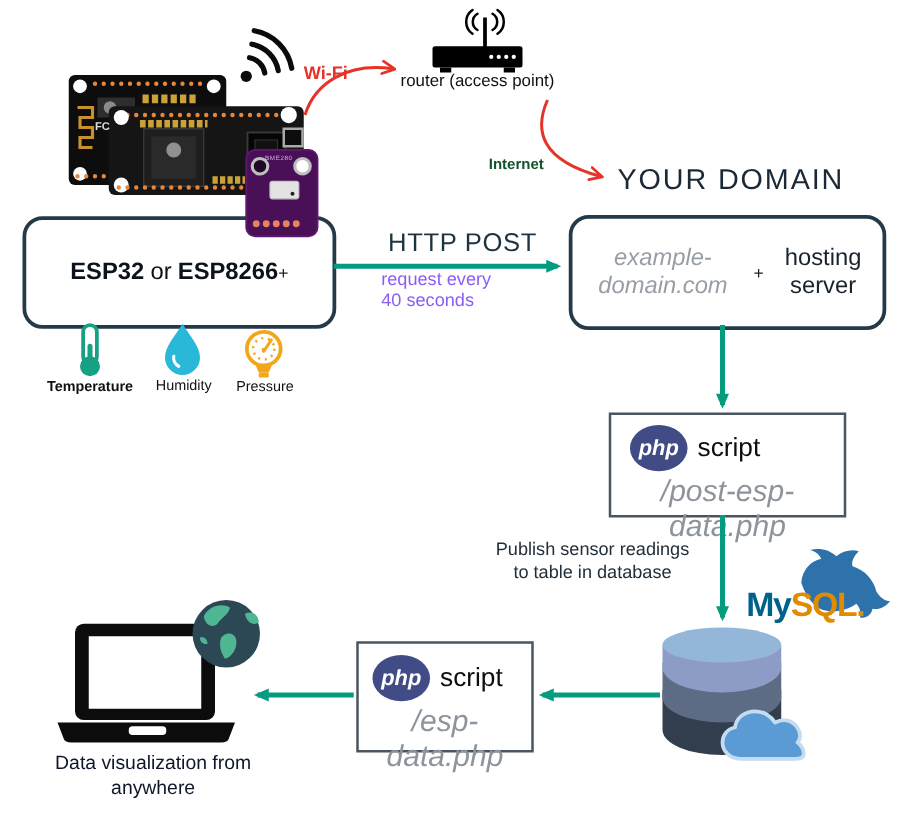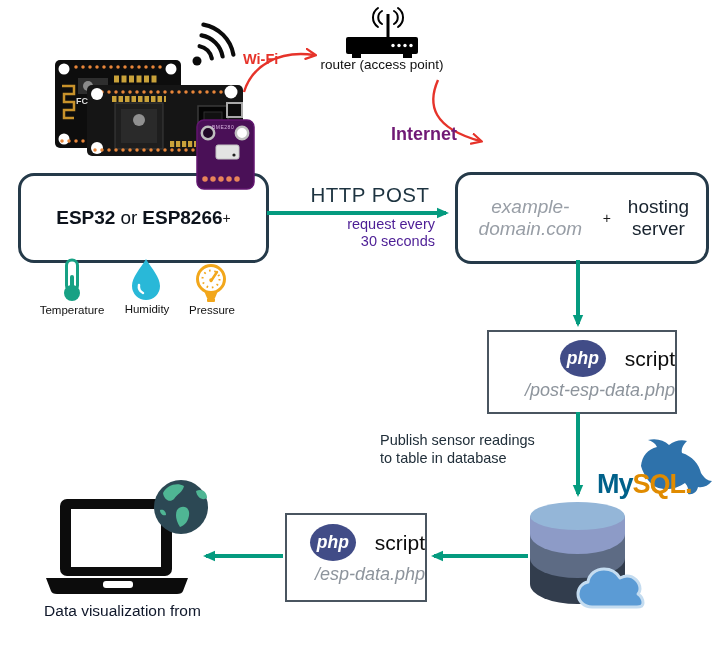--- a/index.html
+++ b/index.html
@@ -15,41 +15,41 @@
   #espBox .orsep{margin:0 5px;font-weight:normal;}
   .plusline{font-size:14px;line-height:15px;color:#1c1c1c;margin:1px 0;}
   #espBox .l2{font-size:19px;color:#0d131c;line-height:22px;}
   #domainBox{left:455px;top:172px;width:248px;height:86px;}
   #domainBox .dn{font-style:italic;color:#989ea6;font-size:19px;line-height:22px;}
   #domainBox .hs{font-size:19px;color:#18232e;line-height:22px;}
   
   .pbox{position:absolute;background:#fff;border:2px solid #4a5560;z-index:1;}
   #phpBox1{left:487px;top:330px;width:186px;height:80px;}
   #phpBox2{left:285px;top:513px;width:138px;height:85px;}
-  .prow{display:flex;align-items:center;gap:19px;justify-content:flex-end;}
+  .prow{display:flex;align-items:center;gap:8px;justify-content:flex-start;}
   #phpBox1 .prow{margin-top:8px;padding-left:15px;}
   #phpBox2 .prow{margin-top:9px;padding-left:11px;}
   .badge{width:46px;height:37px;border-radius:50%;background:#414c87;color:#fff;flex:0 0 auto;
          display:flex;align-items:center;justify-content:center;font-style:italic;font-weight:bold;font-size:17.5px;}
   .scr{font-size:21px;color:#0d0d0d;}
-  .ppath{text-align:right;font-style:italic;font-size:18px;color:#8d949c;margin-top:3px;}
+  .ppath{text-align:center;font-style:italic;font-size:24px;color:#8d949c;margin-top:3px;}
   
   .lbl{position:absolute;z-index:3;color:#1a1a1a;}
   #wifiLbl{left:243px;top:27px;font-size:14.5px;font-weight:bold;color:#e6332a;margin-top:24px;}
   #routerLbl{left:308px;top:57px;width:148px;text-align:center;font-size:13.5px;color:#101010;}
-  #internetLbl{left:391px;top:124px;font-size:18px;font-weight:bold;color:#701a75;}
+  #internetLbl{left:391px;top:124px;font-size:12px;font-weight:bold;color:#14532d;}
   #domainTitle{left:494px;top:130px;font-size:23px;letter-spacing:1.5px;color:#1b2836;}
   #httpLbl{left:300px;top:183px;width:140px;text-align:center;font-size:20.5px;color:#1d3340;letter-spacing:.5px;}
-  #reqLbl{left:305px;top:216px;width:130px;text-align:right;font-size:14.5px;line-height:17px;color:#4c1d95;}
+  #reqLbl{left:305px;top:216px;width:130px;text-align:left;font-size:14.5px;line-height:17px;color:#8b5cf6;}
   #reqLbl span{display:block;}
   .senslbl{font-size:11.5px;color:#111;text-align:center;}
-  #tempLbl{left:34px;top:304px;width:76px;}
+  #tempLbl{left:34px;top:304px;width:76px;font-weight:bold;}
   #humLbl{left:118px;top:303px;width:58px;}
   #presLbl{left:184px;top:304px;width:56px;}
-  #publishLbl{left:380px;top:431px;width:188px;text-align:left;font-size:14.5px;line-height:18px;color:#212f3a;}
+  #publishLbl{left:380px;top:431px;width:188px;text-align:center;font-size:14.5px;line-height:18px;color:#212f3a;}
   #publishLbl span{display:block;}
   #mysqlWord{left:597px;top:469px;font-size:27px;font-weight:bold;letter-spacing:-1px;}
   #mysqlWord .my{color:#00618a;} #mysqlWord .sq{color:#e08b00;} #mysqlWord .dt{color:#e08b00;}
   #datavizLbl{left:15px;top:601px;width:215px;text-align:center;font-size:15.5px;line-height:20px;color:#0f172a;}
   #datavizLbl span{display:block;}
   #fcMark{left:76px;top:96px;font-size:9px;font-weight:bold;color:#ddd;}
   #bmeMark{left:212px;top:124px;font-size:5px;color:#d8b3e0;letter-spacing:.5px;}
 </style>
 </head>
 <body>
@@ -209,37 +209,39 @@
       <path d="M163,493 C167,485 177,482 184,486 C183,492 177,494 174,499 C170,503 164,500 163,493 Z" fill="#4fb694"></path>
       <path d="M177,510 C181,505 188,506 189,512 C190,519 185,526 180,527 C176,521 175,515 177,510 Z" fill="#4fb694"></path>
       <path d="M196,491 C202,488 207,492 207,498 C203,501 197,498 196,491 Z" fill="#4fb694"></path>
       <path d="M160,510 C163,509 166,511 166,515 C163,516 160,514 160,510 Z" fill="#4fb694"></path>
     </g>
   </svg>
 
   <div class="lbl" id="wifiLbl">Wi-Fi</div>
   <div class="lbl" id="routerLbl">router (access point)</div>
   <div class="lbl" id="internetLbl">Internet</div>
+  <div class="lbl" id="domainTitle">YOUR DOMAIN</div>
 
   <div class="lbl" id="httpLbl">HTTP POST</div>
   <div class="lbl" id="reqLbl">
     <span>request every</span>
-    <span>30 seconds</span>
+    <span>40 seconds</span>
   </div>
 
   <div class="lbl senslbl" id="tempLbl">Temperature</div>
   <div class="lbl senslbl" id="humLbl">Humidity</div>
   <div class="lbl senslbl" id="presLbl">Pressure</div>
 
   <div class="lbl" id="publishLbl">
     <span>Publish sensor readings</span>
     <span>to table in database</span>
   </div>
 
   <div class="lbl" id="mysqlWord"><span class="my">My</span><span class="sq">SQL</span><span class="dt">.</span></div>
 
   <div class="lbl" id="datavizLbl">
     <span>Data visualization from</span>
+    <span>anywhere</span>
   </div>
 
   <div class="lbl" id="fcMark">FC</div>
   <div class="lbl" id="bmeMark">BME280</div>
 </div>
 
 </body></html>

